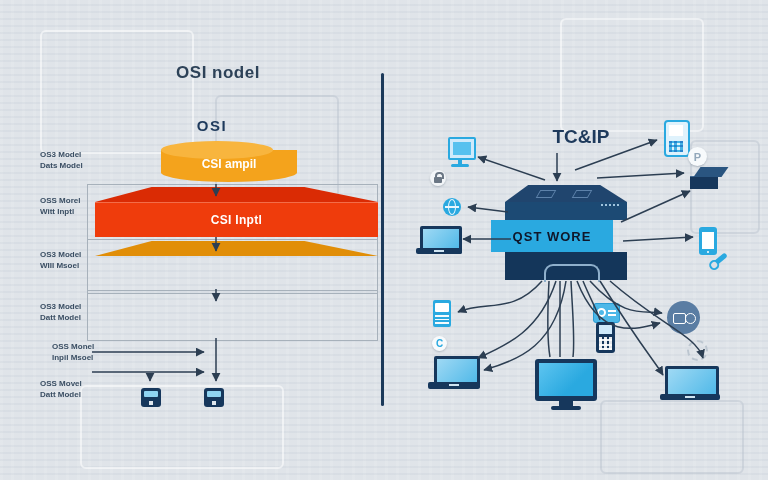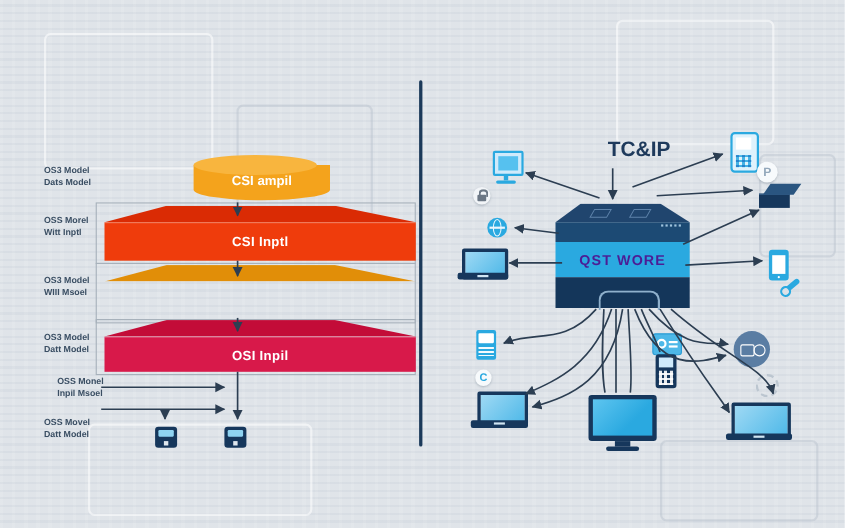--- a/index.html
+++ b/index.html
@@ -12,21 +12,21 @@
       repeating-linear-gradient(90deg, rgba(255,255,255,.10) 0 3px, rgba(0,0,0,0) 3px 11px);
   }
   .sq{position:absolute;border:2px solid rgba(255,255,255,.55);border-radius:6px;pointer-events:none;}
   .sq.d{border-color:rgba(183,192,203,.45);}
   .divider{position:absolute;left:381px;top:73px;width:3px;height:333px;background:#1c3a5a;border-radius:2px;}
 
   .t-title{position:absolute;font-size:17px;font-weight:600;color:#2d4258;letter-spacing:.5px;text-align:center;}
   .t-sub{position:absolute;font-weight:bold;color:#1e3a5c;text-align:center;}
 
   
-  .cylinder{position:absolute;left:176px;top:150px;width:124px;height:32px;background:#f4a31c;
+  .cylinder{position:absolute;left:161px;top:150px;width:136px;height:32px;background:#f4a31c;
     border-radius:0 0 50% 50%/0 0 30% 30%;}
   .cylinder::before{content:"";position:absolute;top:-9px;left:0;width:112px;height:18px;background:#f8b53e;border-radius:50%;}
   .cyl-label{position:relative;z-index:1;display:block;text-align:center;padding-top:7px;color:#fff;font-weight:bold;font-size:12px;}
 
   .obox{position:absolute;left:87px;width:289px;border:1px solid #a7b1bb;}
   .prism{position:absolute;left:95px;width:283px;}
   .ptop{height:15px;clip-path:polygon(20% 0,74% 0,100% 100%,0 100%);}
   .pface{height:34px;display:flex;align-items:center;justify-content:center;color:#fff;font-weight:bold;font-size:12px;letter-spacing:.3px;border-top:1px solid rgba(255,255,255,.25);}
   .prism1 .ptop{background:#da2b04;} .prism1 .pface{background:#ef3c0c;}
   .prism2 .ptop{background:#e18e08;} .prism2 .pface{background:#f4a41c;}
@@ -36,22 +36,22 @@
 
   .floppy{position:absolute;width:20px;height:19px;background:#16375c;border-radius:3px;}
   .floppy::before{content:"";position:absolute;left:3px;right:3px;top:3px;height:6px;background:#8fd4f2;border-radius:1px;}
   .floppy::after{content:"";position:absolute;left:8px;bottom:2px;width:4px;height:4px;background:#dfe7ee;}
 
   
   .router-topface{position:absolute;left:505px;top:185px;width:122px;height:17px;background:#20456e;
     clip-path:polygon(19% 0,78% 0,100% 100%,0 100%);}
   .slot{position:absolute;width:14px;height:6px;border:1px solid #5d82aa;transform:skewX(-30deg);}
   .band1{position:absolute;left:505px;top:202px;width:122px;height:18px;background:#1c4a74;}
-  .band2{position:absolute;left:505px;top:220px;width:122px;height:32px;background:#2aa9e0;
-    display:flex;align-items:center;justify-content:center;color:#4c1d95;font-weight:bold;font-size:13px;letter-spacing:1px;}
+  .band2{position:absolute;left:491px;top:220px;width:122px;height:32px;background:#2aa9e0;
+    display:flex;align-items:center;justify-content:center;color:#0f172a;font-weight:bold;font-size:13px;letter-spacing:1px;}
   .band3{position:absolute;left:505px;top:252px;width:122px;height:28px;background:#14365a;}
   .leds{position:absolute;left:601px;top:204px;width:2px;height:2px;background:#9fc3dd;
     box-shadow:4px 0 #9fc3dd,8px 0 #9fc3dd,12px 0 #9fc3dd,16px 0 #9fc3dd;}
   .arch{position:absolute;left:544px;top:264px;width:52px;height:16px;border:2px solid #8fb0cc;border-bottom:none;border-radius:9px 9px 0 0;}
 
   
   .ico{position:absolute;}
   .pc-screen{width:24px;height:19px;border:2px solid #2aa9e0;background:#cfeafb;border-radius:2px;}
   .pc-screen i{position:absolute;left:5px;top:5px;width:18px;height:13px;background:#56c1ef;display:block;}
   .pc-foot{position:absolute;left:10px;top:23px;width:4px;height:4px;background:#2aa9e0;}
@@ -126,39 +126,37 @@
 
   <div class="sq" style="left:40px;top:30px;width:150px;height:120px;"></div>
   <div class="sq d" style="left:215px;top:95px;width:120px;height:100px;"></div>
   <div class="sq" style="left:560px;top:18px;width:140px;height:110px;"></div>
   <div class="sq d" style="left:690px;top:140px;width:66px;height:90px;"></div>
   <div class="sq" style="left:80px;top:385px;width:200px;height:80px;"></div>
   <div class="sq d" style="left:600px;top:400px;width:140px;height:70px;"></div>
 
   <div class="divider"></div>
 
+  <div class="t-title" style="left:138px;top:63px;width:160px;">OSI nodel</div>
+  <div class="t-sub" style="left:166px;top:117px;width:92px;font-size:15px;letter-spacing:1.5px;">OSI</div>
 
   <div class="cylinder">
     <span class="cyl-label">CSI ampil</span>
   </div>
 
   <div class="obox" style="top:184px;height:54px;"></div>
   <div class="obox" style="top:239px;height:53px;"></div>
   <div class="obox" style="top:290px;height:49px;"></div>
 
   <div class="prism prism1" style="top:187px;">
     <div class="ptop"></div>
     <div class="pface">CSI Inptl</div>
   </div>
   <div class="prism prism2" style="top:241px;">
     <div class="ptop"></div>
-  </div>
-  <div class="prism prism3" style="top:291px;">
-    <div class="ptop"></div>
-    <div class="pface">OSI Inpil</div>
   </div>
 
   <div class="side-label" style="top:150px;">
     <div>OS3 Model</div>
     <div>Dats Model</div>
   </div>
   <div class="side-label" style="top:196px;">
     <div>OSS Morel</div>
     <div>Witt Inptl</div>
   </div>

